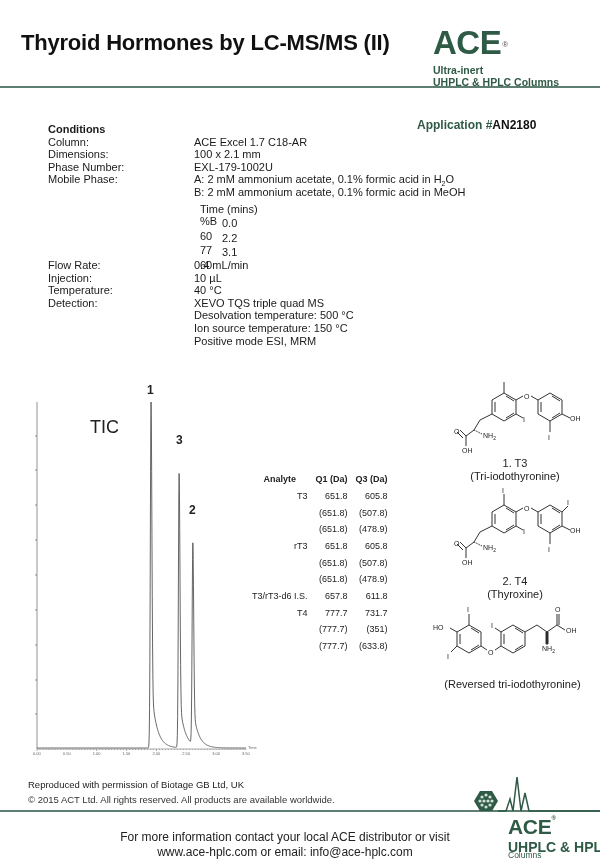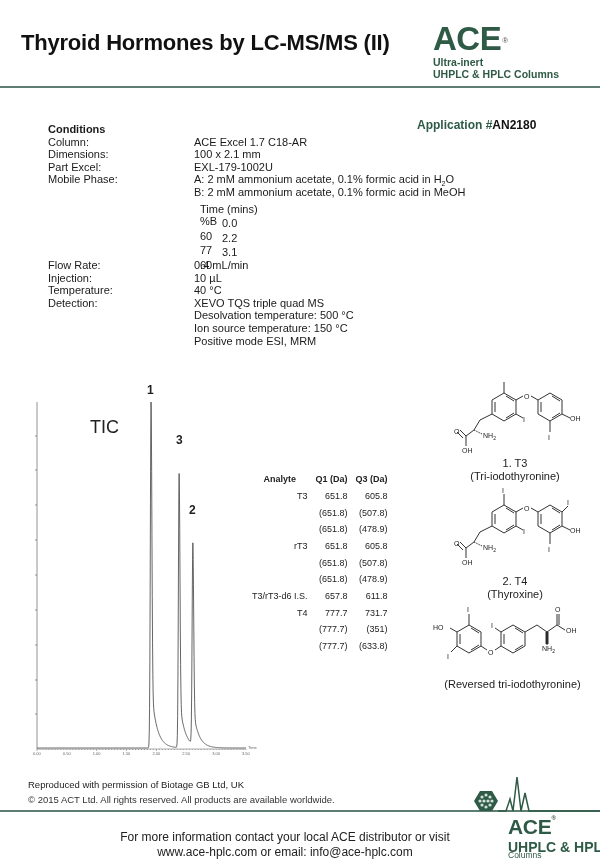--- a/index.html
+++ b/index.html
@@ -2,21 +2,21 @@
 <html><head>
 <meta charset="utf-8">
 <style>
   * { box-sizing: border-box; margin: 0; padding: 0; }
   html, body { width: 600px; height: 866px; background: #ffffff; overflow: hidden; }
   body { position: relative; font-family: "Liberation Sans", sans-serif; color: #1a1a1a; }
 
   .title { position: absolute; left: 21px; top: 30px; font-size: 22px; font-weight: bold; color: #111; letter-spacing: -0.2px; }
 
   .brand { position: absolute; left: 433px; top: 22px; }
-  .brand .logo { font-size: 33px; font-weight: bold; color: #2f5a46; line-height: 34px; letter-spacing: -0.5px; }
+  .brand .logo { font-size: 33px; font-weight: bold; color: #2f5a46; line-height: 42px; letter-spacing: -0.5px; }
   .brand .logo sup { font-size: 8px; font-weight: normal; vertical-align: top; position: relative; top: 2px; margin-left: 1px; color:#555; }
   .brand .sub { font-size: 10.5px; font-weight: bold; color: #2f5a46; line-height: 12px; }
 
   .header-rule { position: absolute; left: 0; top: 86px; width: 600px; height: 2px; background: #5d7e70; }
 
   .app-no { position: absolute; left: 417px; top: 96px; font-size: 12px; font-weight: bold; color: #2f5a46; margin-top: 22px; }
   .app-no b { color: #111; }
 
   .cond { position: absolute; left: 48px; top: 123px; font-size: 11px; line-height: 12.6px; }
   .cond .hd { font-weight: bold; }
@@ -71,21 +71,21 @@
     </div>
   <div class="row">
       <span class="k">Column:</span>
       <span class="v">ACE Excel 1.7 C18-AR</span>
     </div>
   <div class="row">
       <span class="k">Dimensions:</span>
       <span class="v">100 x 2.1 mm</span>
     </div>
   <div class="row">
-      <span class="k">Part Excel:</span>
+      <span class="k">Phase Number:</span>
       <span class="v">EXL-179-1002U</span>
     </div>
   <div class="row">
       <span class="k">Mobile Phase:</span>
       <span class="v"><span>A: 2 mM ammonium acetate, 0.1% formic acid in H</span><sub style="font-size:7px">2</sub><span>O</span></span>
     </div>
   <div class="row">
       <span class="v">B: 2 mM ammonium acetate, 0.1% formic acid in MeOH</span>
     </div>
 

